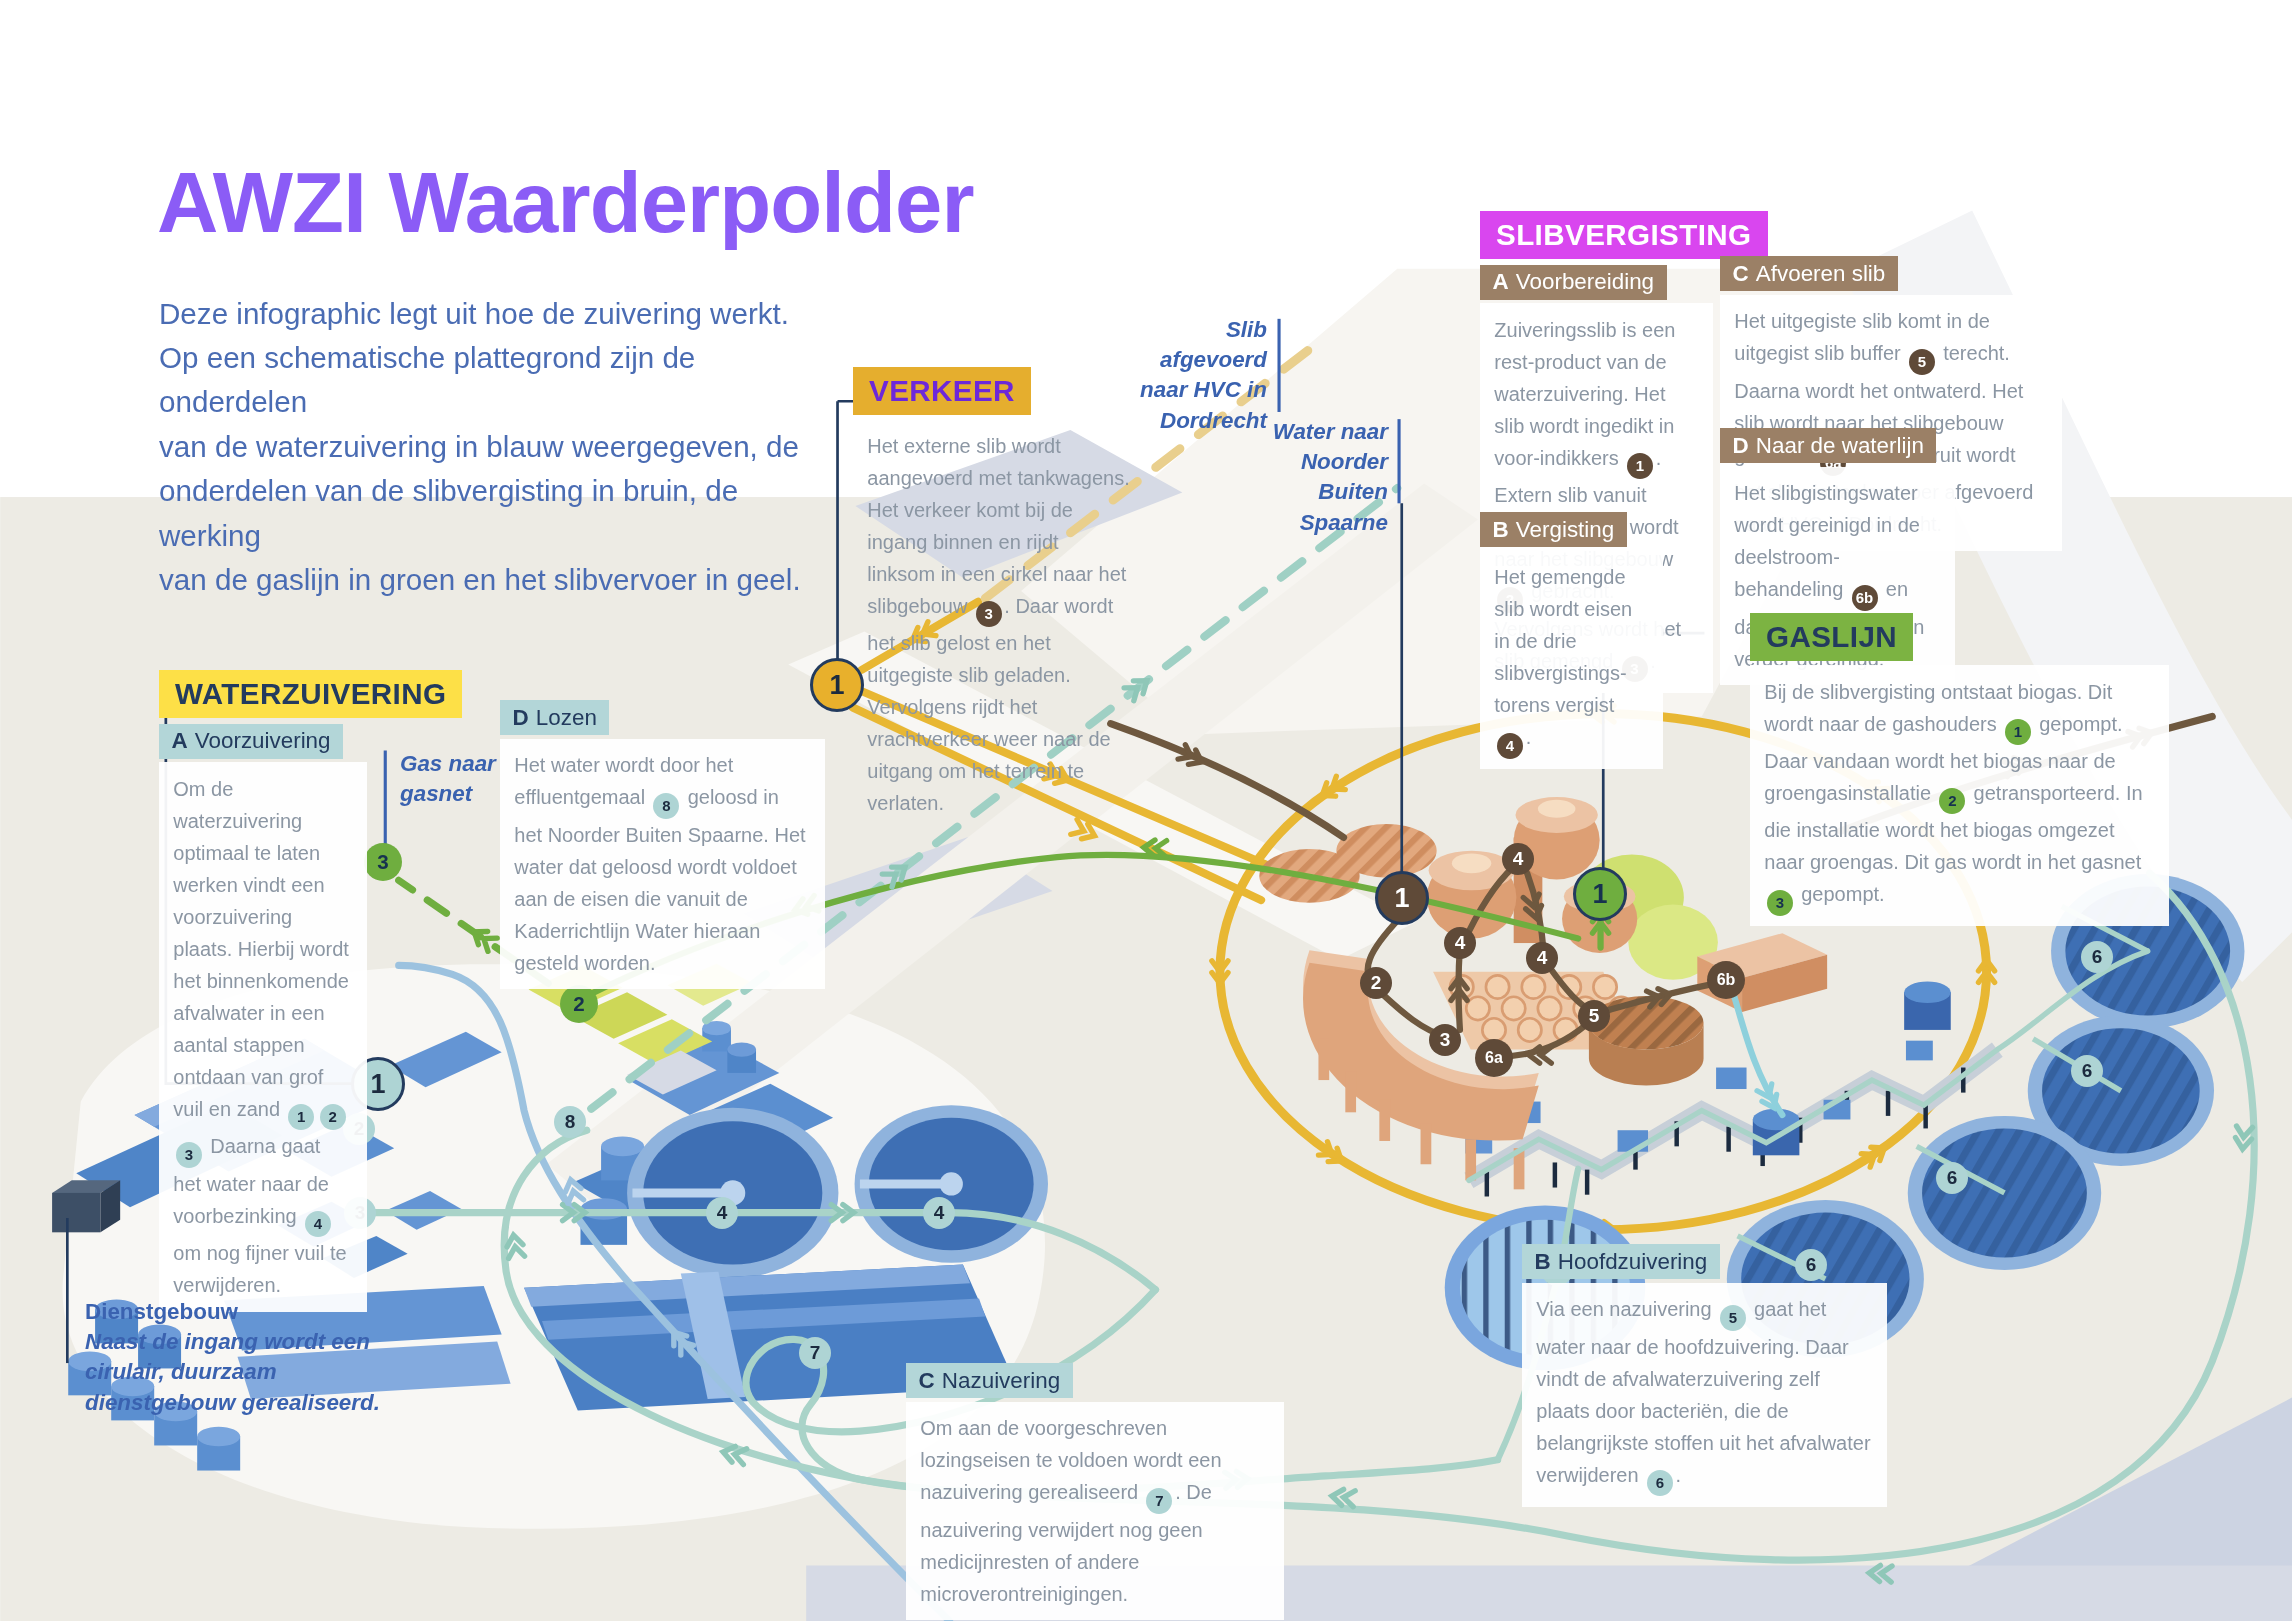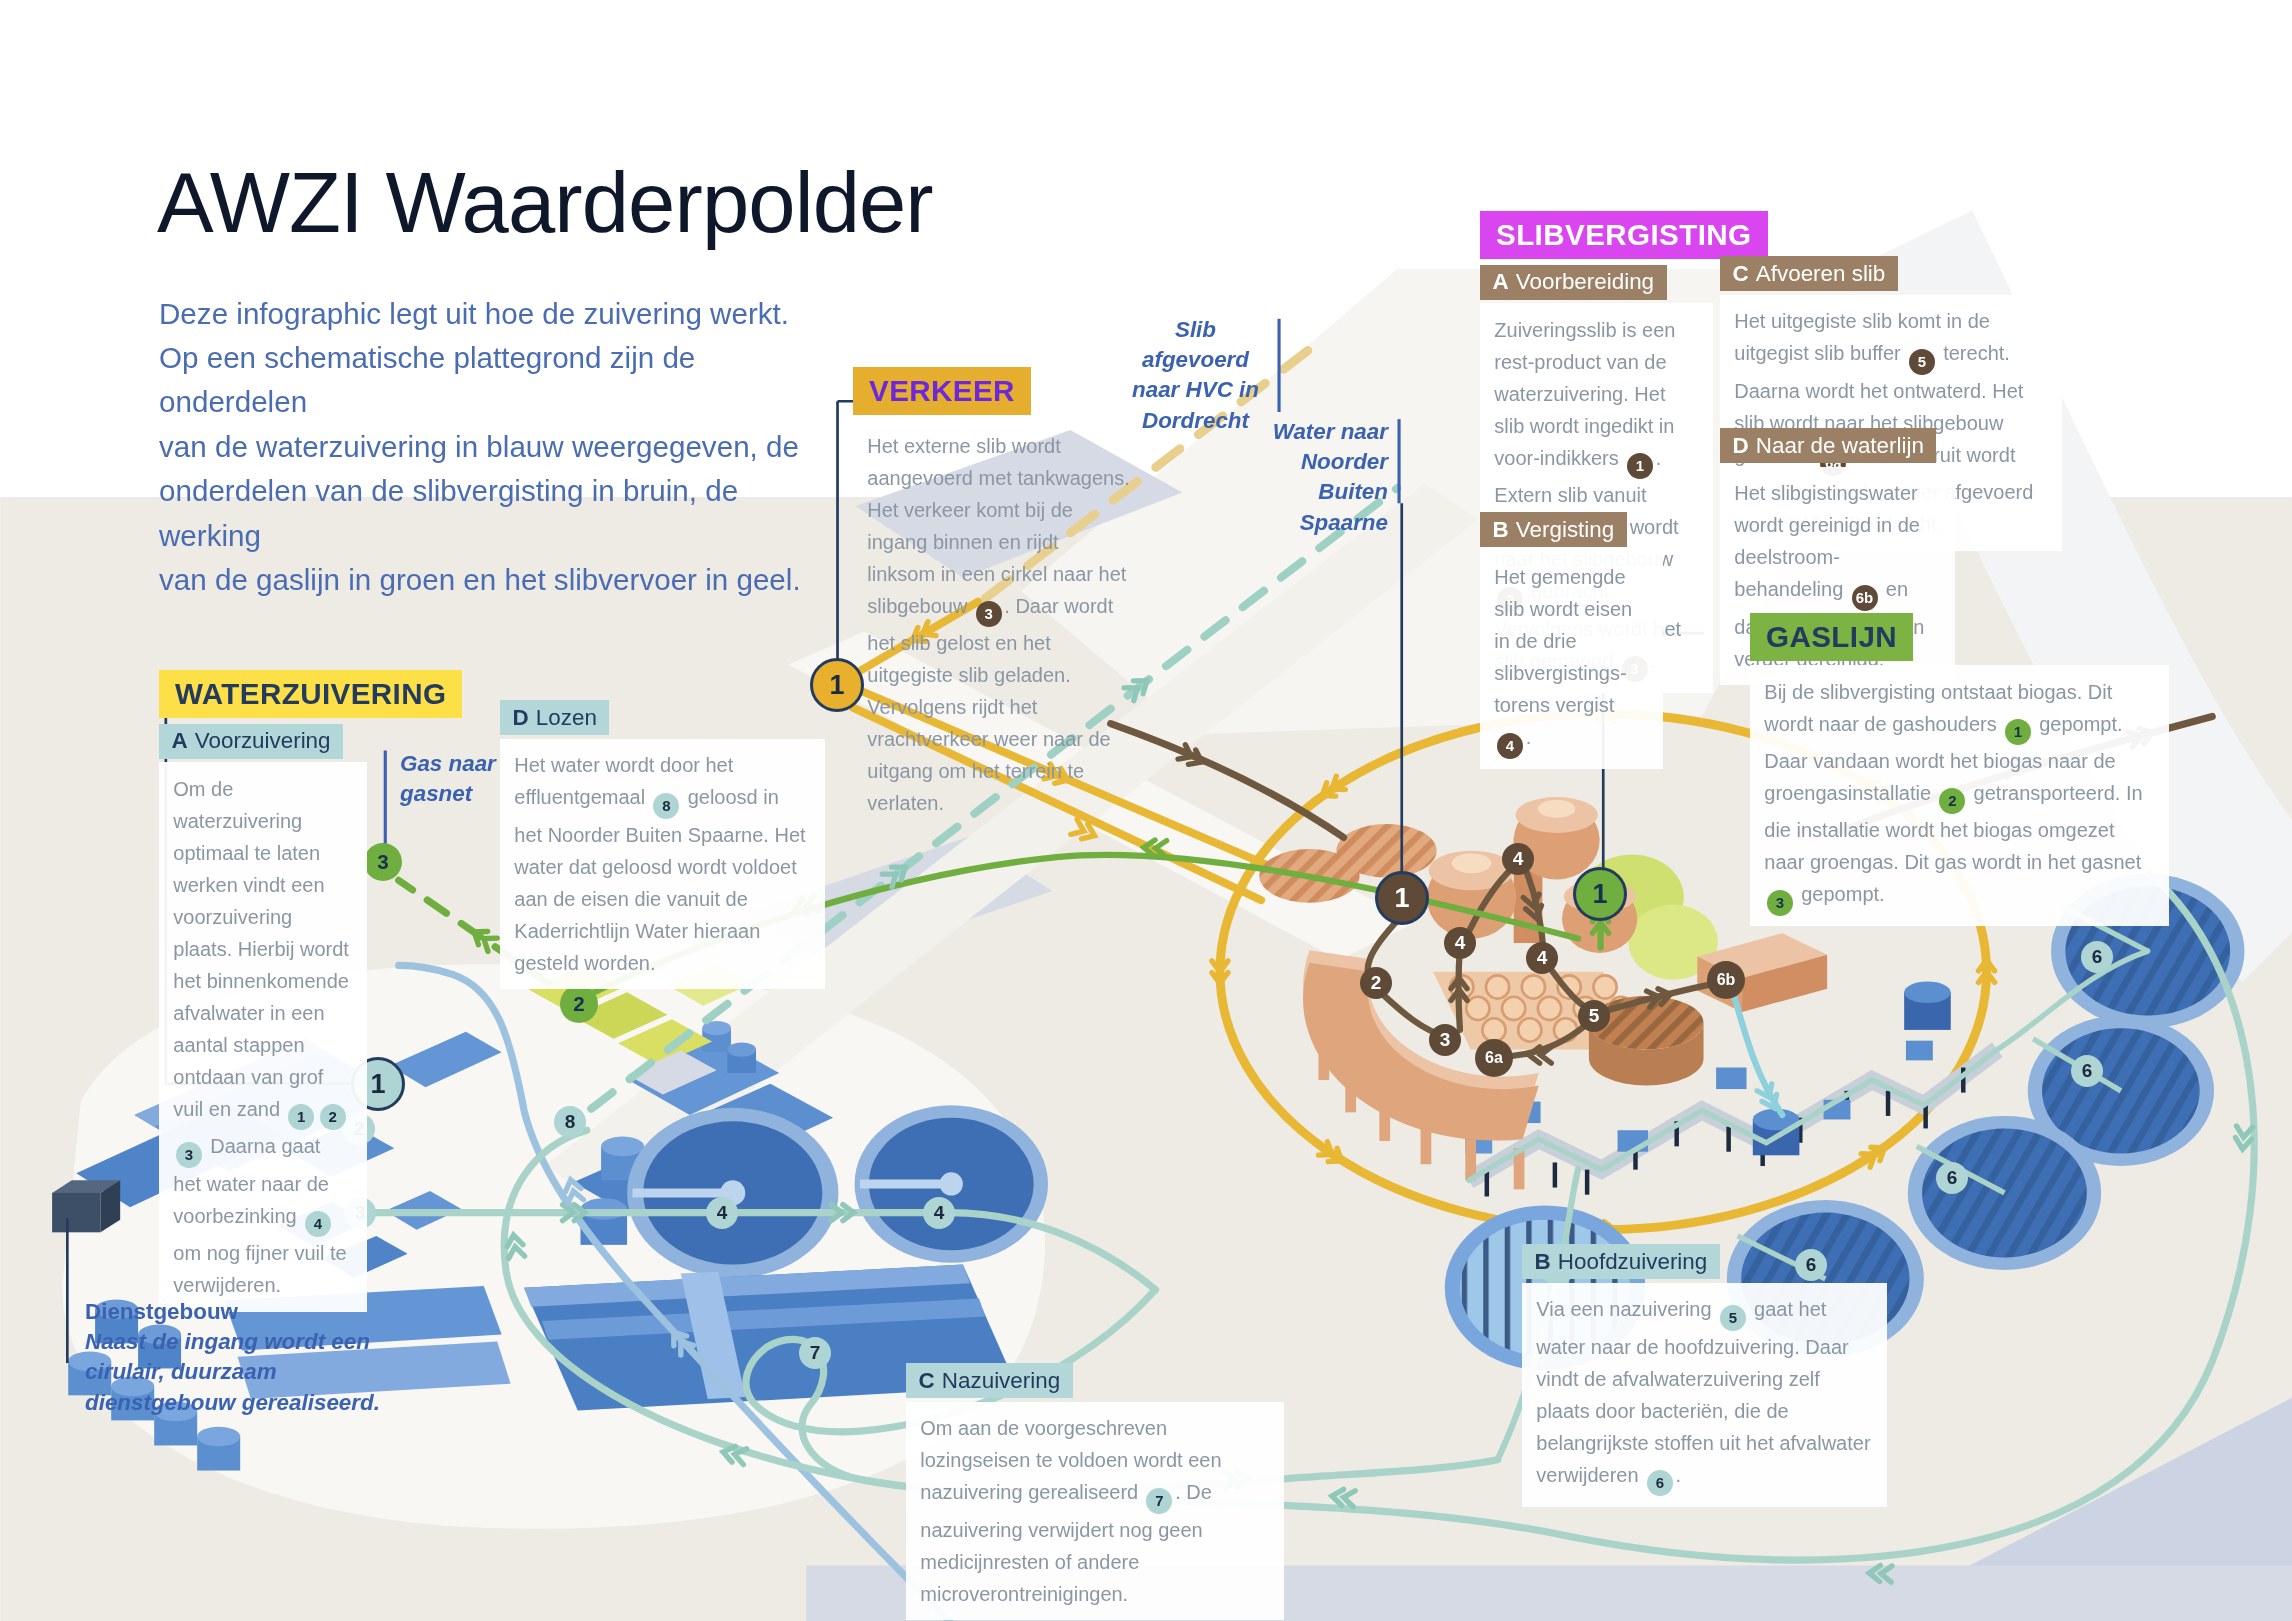--- a/index.html
+++ b/index.html
@@ -1,22 +1,22 @@
 <!DOCTYPE html>
 <html style="font-size:14.3px"><head>
 <meta charset="utf-8">
 <style>
   html,body{margin:0;padding:0}
   body{width:2293px;height:1621px;position:relative;overflow:hidden;background:#ffffff;
        font-family:"Liberation Sans",sans-serif;}
   #map-svg{position:absolute;left:0;top:0;z-index:1}
   .layer{position:absolute;inset:0;z-index:2}
   .callout{position:absolute;z-index:4}
-  .page-title{position:absolute;left:157px;top:97px;font-size:85px;font-weight:400;
-              color:#0f172a;letter-spacing:-0.9px;z-index:4}
+  .page-title{position:absolute;left:157px;top:97px;font-size:85px;font-weight:700;
+              color:#8b5cf6;letter-spacing:-0.9px;z-index:4}
   .intro{position:absolute;left:159px;top:262px;width:663px;font-size:29.6px;line-height:1.5;
          color:#4a6cb3;white-space:pre-line;z-index:4}
   .sec-header{display:inline-block;font-weight:700;font-size:29.6px;padding:7.2px 16px;letter-spacing:0.4px}
   .h-teal{background:#fde047;color:#233b5e}
   .h-yellow{background:#e5ae2e;color:#6d28d9}
   .h-brown{background:#d946ef;color:#ffffff}
   .h-green{background:#7cb342;color:#233b5e}
   .sub-label{display:inline-block;font-size:22.4px;padding:4.5px 12.5px;margin-top:5.4px}
   .sub-label b{font-weight:700;margin-right:7.2px}
   .s-teal{background:#b3d6d8;color:#233b5e}
@@ -408,21 +408,21 @@
 <div class="callout" style="left:1720px;top:428px;width:233px">
   <div class="sub-label s-brown" style="margin-top:0"><b>D</b><span>Naar de waterlijn</span></div>
   <p class="body-text" style="width:206px"><span>Het slibgistingswater wordt gereinigd in de deelstroom-behandeling </span><span class="badge badge-brown">6b</span><span> en daarna in de waterlijn verder gereinigd.</span></p>
 </div>
 
 <div class="callout" style="left:1750px;top:613px;width:421px">
   <div class="sec-header h-green">GASLIJN</div>
   <p class="body-text" style="width:390px"><span>Bij de slibvergisting ontstaat biogas. Dit wordt naar de gashouders </span><span class="badge badge-green">1</span><span> gepompt. Daar vandaan wordt het biogas naar de groengasinstallatie </span><span class="badge badge-green">2</span><span> getransporteerd. In die installatie wordt het biogas omgezet naar groengas. Dit gas wordt in het gasnet </span><span class="badge badge-green">3</span><span> gepompt.</span></p>
 </div>
 
-<div class="map-label" style="left:1124px;top:315px;width:143px;text-align:center">Slib afgevoerd naar HVC in Dordrecht</div>
+<div class="map-label" style="left:1124px;top:315px;width:143px;text-align:right">Slib afgevoerd naar HVC in Dordrecht</div>
 <div class="map-label" style="left:1240px;top:417px;width:148px;text-align:right">Water naar Noorder Buiten Spaarne</div>
 <div class="map-label" style="left:400px;top:749px;width:116px">Gas naar gasnet</div>
 <div class="map-label" style="left:85px;top:1297px;width:304px">
   <div style="font-style:normal">Dienstgebouw</div>
   <div>Naast de ingang wordt een cirulair, duurzaam dienstgebouw gerealiseerd.</div>
 </div>
 
 <div class="layer">
   <div class="mk pin c-teal" style="left:378px;top:1084px">1</div>
   <div class="mk sm c-teal" style="left:359px;top:1129px">2</div>

